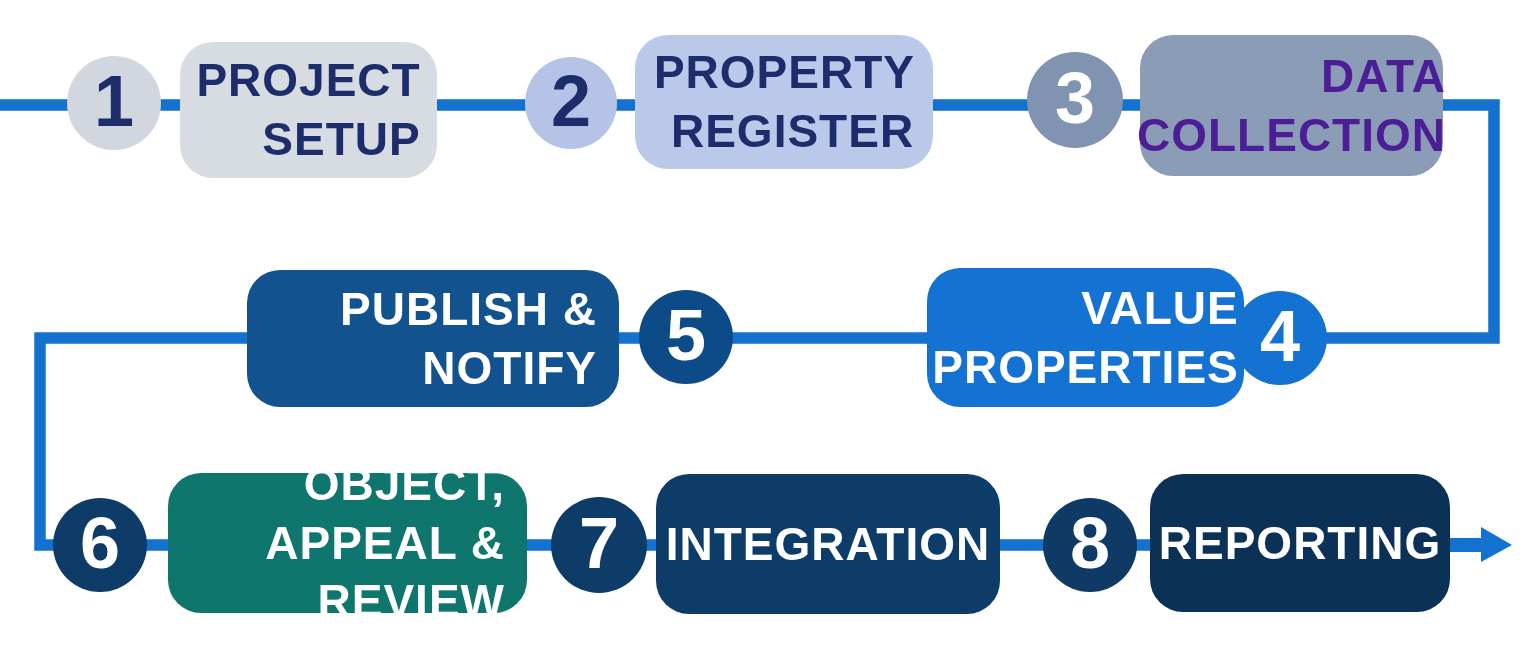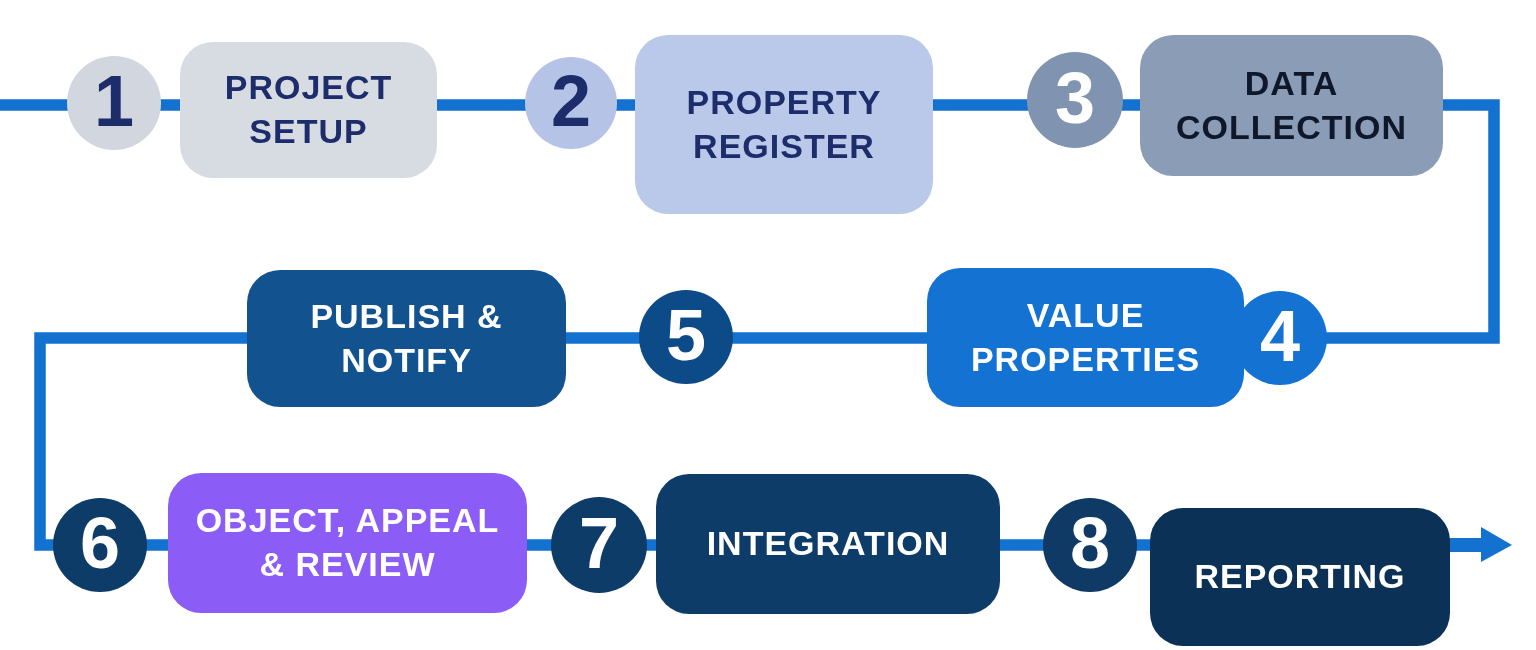--- a/index.html
+++ b/index.html
@@ -33,37 +33,38 @@
   .circle {
     border-radius: 50%;
     font-weight: bold;
     font-size: 72px;
     line-height: 1;
     padding-bottom: 4px;
   }
   .box {
     border-radius: 33px;
     font-weight: bold;
-    font-size: 34px;
+    font-size: 46px;
     letter-spacing: 1px;
     line-height: 1.28;
     padding: 0 22px;
+    text-align: right;
   }
   
   .c1 { left: 67px;   top: 56px;  width: 94px;  height: 94px; }
   .b1 { left: 180px;  top: 42px;  width: 257px; height: 136px; }
   .c2 { left: 525px;  top: 57px;  width: 92px;  height: 92px; }
-  .b2 { left: 635px;  top: 35px;  width: 298px; height: 179px; }
+  .b2 { left: 635px;  top: 35px;  width: 298px; height: 134px; }
   .c3 { left: 1027px; top: 52px;  width: 96px;  height: 96px; }
   .b3 { left: 1140px; top: 35px;  width: 303px; height: 141px; }
   
   .c4 { left: 1233px; top: 291px; width: 94px;  height: 94px; }
   .b4 { left: 927px;  top: 268px; width: 317px; height: 139px; }
   .c5 { left: 639px;  top: 290px; width: 94px;  height: 94px; }
-  .b5 { left: 247px;  top: 270px; width: 319px; height: 137px; }
+  .b5 { left: 247px;  top: 270px; width: 372px; height: 137px; }
   
   .c6 { left: 53px;   top: 498px; width: 94px;  height: 94px; }
   .b6 { left: 168px;  top: 473px; width: 359px; height: 140px; }
   .c7 { left: 551px;  top: 497px; width: 96px;  height: 96px; }
   .b7 { left: 656px;  top: 474px; width: 344px; height: 140px; }
   .c8 { left: 1043px; top: 498px; width: 94px;  height: 94px; }
   .b8 { left: 1150px; top: 474px; width: 300px; height: 138px; }
 </style>
 </head>
 <body>
@@ -86,52 +87,52 @@
   <div class="node circle c2" style="background: rgb(181, 196, 230); color: rgb(29, 45, 107);">
     <span>2</span>
   </div>
   <div class="node box b2" style="background: rgb(186, 201, 234); color: rgb(29, 45, 107);">
     <span>PROPERTY REGISTER</span>
   </div>
 
   <div class="node circle c3" style="background: rgb(128, 148, 177); color: rgb(255, 255, 255);">
     <span>3</span>
   </div>
-  <div class="node box b3" style="background: rgb(139, 156, 183); color: #0f172a;">
+  <div class="node box b3" style="background: rgb(139, 156, 183); color: #4c1d95;">
     <span>DATA COLLECTION</span>
   </div>
 
   <div class="node circle c4" style="background: rgb(20, 115, 210); color: rgb(255, 255, 255);">
     <span>4</span>
   </div>
   <div class="node box b4" style="background: rgb(20, 115, 210); color: rgb(255, 255, 255);">
     <span>VALUE PROPERTIES</span>
   </div>
 
   <div class="node circle c5" style="background: rgb(13, 75, 136); color: rgb(255, 255, 255);">
     <span>5</span>
   </div>
   <div class="node box b5" style="background: rgb(17, 82, 143); color: rgb(255, 255, 255);">
     <span>PUBLISH &amp; NOTIFY</span>
   </div>
 
   <div class="node circle c6" style="background: rgb(14, 60, 105); color: rgb(255, 255, 255);">
     <span>6</span>
   </div>
-  <div class="node box b6" style="background: #8b5cf6; color: rgb(255, 255, 255);">
+  <div class="node box b6" style="background: #0f766e; color: rgb(255, 255, 255);">
     <span>OBJECT, APPEAL &amp; REVIEW</span>
   </div>
 
   <div class="node circle c7" style="background: rgb(14, 60, 105); color: rgb(255, 255, 255);">
     <span>7</span>
   </div>
   <div class="node box b7" style="background: rgb(14, 60, 105); color: rgb(255, 255, 255);">
     <span>INTEGRATION</span>
   </div>
 
   <div class="node circle c8" style="background: rgb(14, 58, 101); color: rgb(255, 255, 255);">
     <span>8</span>
   </div>
-  <div class="node box b8" style="background: rgb(12, 49, 86); color: rgb(255, 255, 255); margin-top: 34px;">
+  <div class="node box b8" style="background: rgb(12, 49, 86); color: rgb(255, 255, 255);">
     <span>REPORTING</span>
   </div>
 
 </div>
 
 </body></html>

